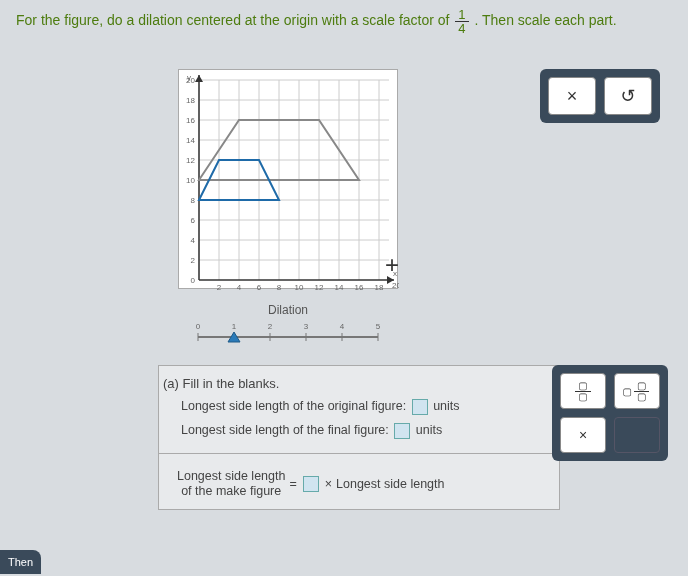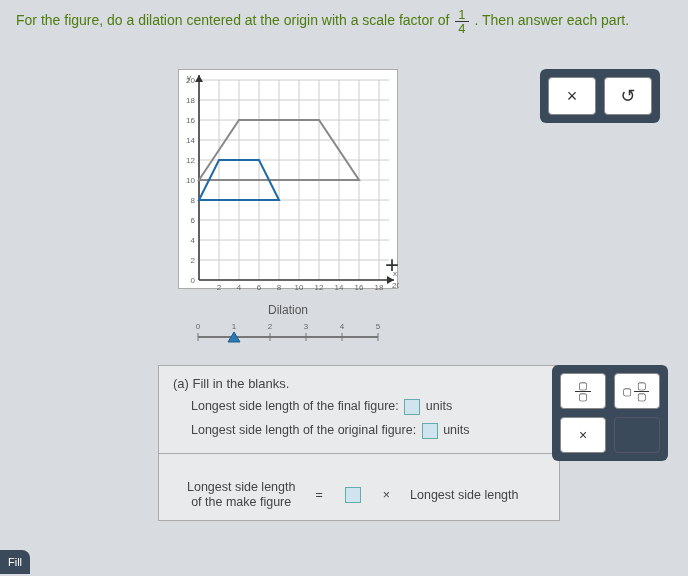--- a/index.html
+++ b/index.html
@@ -92,37 +92,37 @@
     position: absolute;
     left: 158px;
     top: 296px;
     width: 402px;
     background: #e8eaec;
     border: 1px solid #aaa;
     font-size: 13px;
     color: #444;
   }
   .answer-box .section {
-    padding: 10px 14px;
+    padding: 10px 4px;
   }
   .answer-box .divider { border-top: 1px solid #aaa; }
   .blank {
     display: inline-block;
     width: 16px;
     height: 16px;
     background: #d0e4f0;
     border: 1px solid #6aa;
     vertical-align: middle;
     margin: 0 2px;
   }
   .eq-row {
     display: flex;
     align-items: center;
-    gap: 20px;
-    margin-top: 16px;
+    gap: 4px;
+    margin-top: 5px;
     padding-left: 14px;
     font-size: 12.5px;
   }
   .stack {
     display: flex;
     flex-direction: column;
     align-items: center;
     line-height: 1.2;
   }
   .right-panel2 {
@@ -163,21 +163,21 @@
 </style>
 </head>
 <body>
 
 <div class="question">
   <span>For the figure, do a dilation centered at the origin with a scale factor of </span>
   <span class="frac">
     <span class="num">1</span>
     <span class="den">4</span>
   </span>
-  <span>. Then answer each part.</span>
+  <span>. Then scale each part.</span>
 </div>
 
 <div class="main-area">
 
   <div class="graph-container">
     <div class="graph">
       <svg width="220" height="220" viewBox="0 0 220 220">
         <g stroke="#ccc" stroke-width="1">
           <line x1="20" y1="10" x2="20" y2="210"></line>
             <line x1="40" y1="10" x2="40" y2="210"></line>
@@ -266,26 +266,26 @@
 
   <div class="tool-panel">
     <div class="tool-btn">×</div>
     <div class="tool-btn">↺</div>
   </div>
 
   <div class="answer-box">
     <div class="section">
       <div>(a) Fill in the blanks.</div>
       <div class="sub">
-        <span>Longest side length of the final figure:</span>
+        <span>Longest side length of the original figure:</span>
         <span class="blank"></span>
         <span>units</span>
       </div>
       <div class="sub">
-        <span>Longest side length of the original figure:</span>
+        <span>Longest side length of the final figure:</span>
         <span class="blank"></span>
         <span>units</span>
       </div>
     </div>
     <div class="divider"></div>
     <div class="section">
       <div class="eq-row">
         <div class="stack">
           <span>Longest side length</span>
           <span>of the make figure</span>
@@ -313,13 +313,13 @@
           <span class="num">▢</span>
           <span class="den">▢</span>
         </span>
     </div>
     <div class="mini-btn">×</div>
     <div class="mini-btn" style="background:#3a4a5a;border:1px solid #556;"></div>
   </div>
 
 </div>
 
-<div class="check-btn">Fill</div>
+<div class="check-btn">Then</div>
 
 </body></html>

